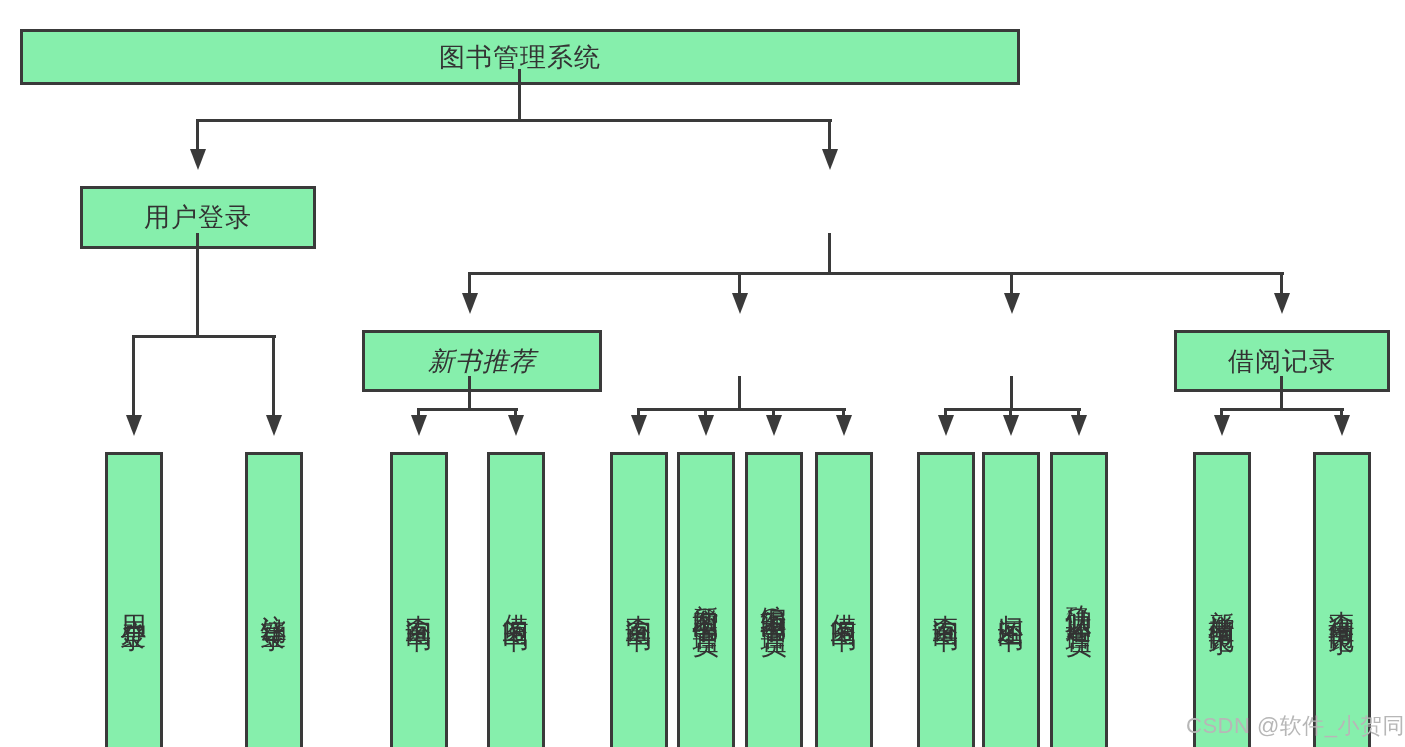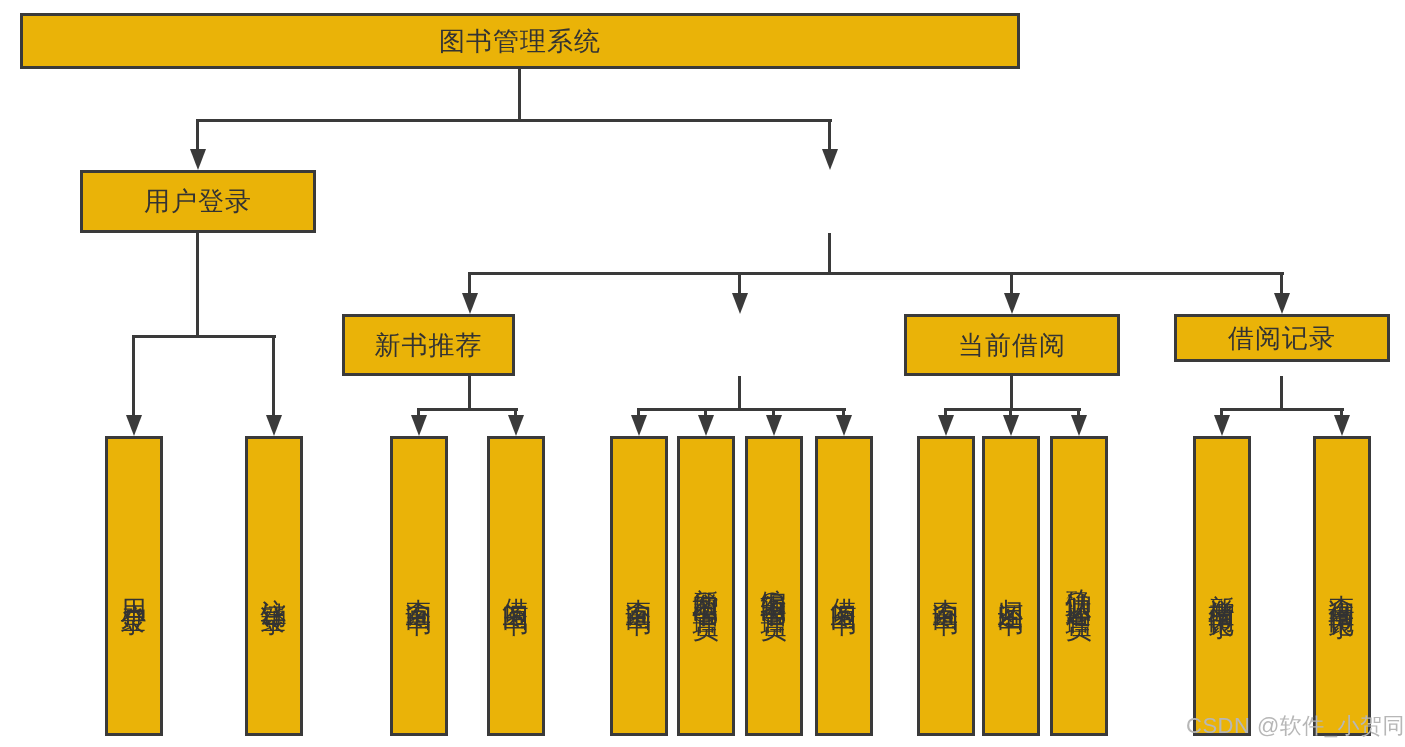--- a/index.html
+++ b/index.html
@@ -16,25 +16,26 @@
     position:relative;
     width:1405px;
     height:747px;
     background:#ffffff;
     overflow:hidden;
   }
   .box{
     position:absolute;
     box-sizing:border-box;
     border:3px solid var(--line);
-    background:#eab308;
+    background:#86efac;
     display:flex;
     align-items:center;
     justify-content:center;
     color:var(--text);
+    margin-top:16px;
   }
   .hbox{
     font-size:26px;
     letter-spacing:1px;
     white-space:nowrap;
   }
   .vbox{
     writing-mode:vertical-rl;
     text-orientation:mixed;
     font-size:26px;
@@ -96,23 +97,22 @@
   <div class="hline" style="left:468px;top:272px;width:816px;"></div>
   <div class="vline" style="left:468px;top:272px;height:25px;"></div>
   <div class="arrow" style="left:462px;top:293px;"></div>
   <div class="vline" style="left:738px;top:272px;height:25px;"></div>
   <div class="arrow" style="left:732px;top:293px;"></div>
   <div class="vline" style="left:1010px;top:272px;height:25px;"></div>
   <div class="arrow" style="left:1004px;top:293px;"></div>
   <div class="vline" style="left:1280px;top:272px;height:25px;"></div>
   <div class="arrow" style="left:1274px;top:293px;"></div>
 
-  <div class="box hbox" style="left:342px;top:314px;width:173px;height:62px;">新书推荐</div>
-  <div class="box hbox" style="left:904px;top:314px;width:216px;height:62px;">当前借阅</div>
-  <div class="box hbox" style="left:1174px;top:314px;width:216px;height:48px;">借阅记录</div>
+  <div class="box hbox" style="left:362px;top:314px;width:240px;height:62px;font-style:italic;">新书推荐</div>
+  <div class="box hbox" style="left:1174px;top:314px;width:216px;height:62px;">借阅记录</div>
 
   <div class="vline" style="left:468px;top:376px;height:35px;"></div>
   <div class="hline" style="left:417px;top:408px;width:101px;"></div>
   <div class="vline" style="left:417px;top:408px;height:11px;"></div>
   <div class="arrow" style="left:411px;top:415px;"></div>
   <div class="vline" style="left:514px;top:408px;height:11px;"></div>
   <div class="arrow" style="left:508px;top:415px;"></div>
 
   <div class="vline" style="left:738px;top:376px;height:35px;"></div>
   <div class="hline" style="left:637px;top:408px;width:209px;"></div>

